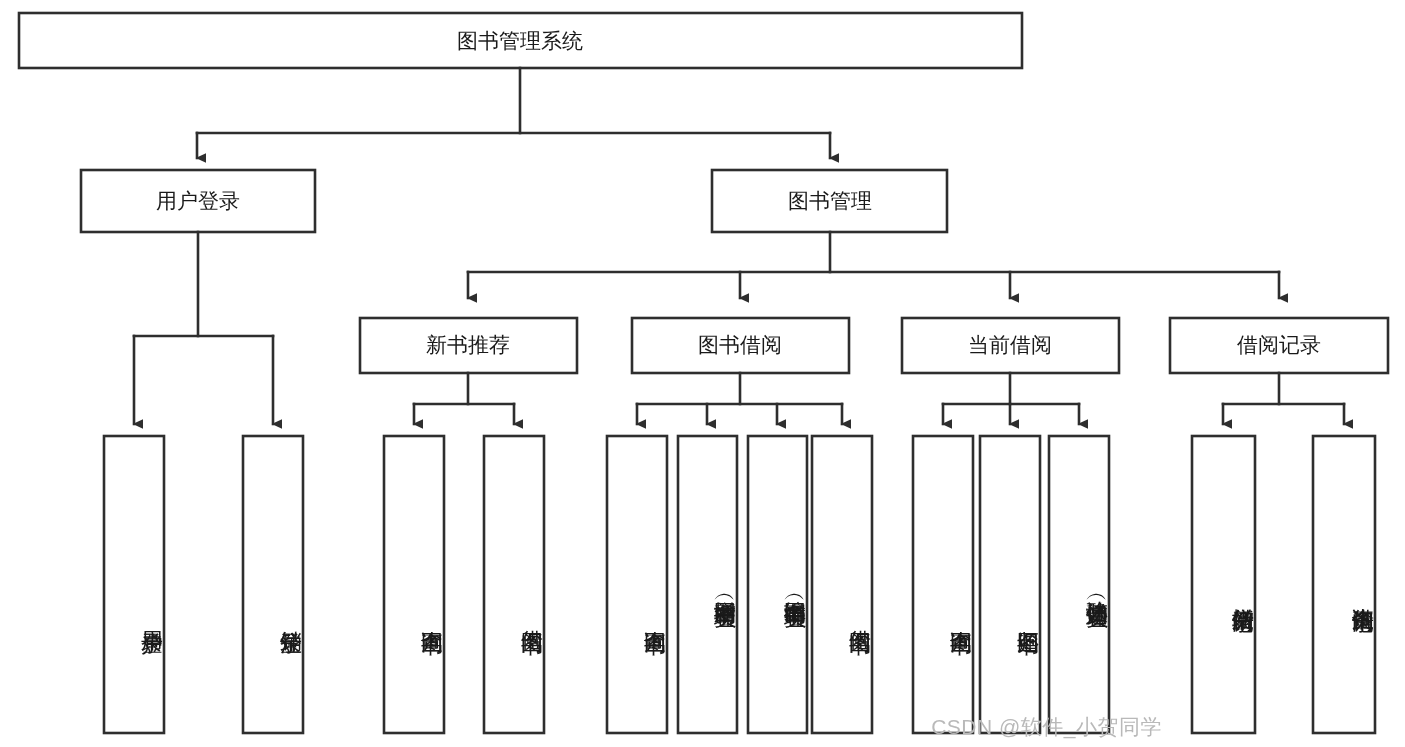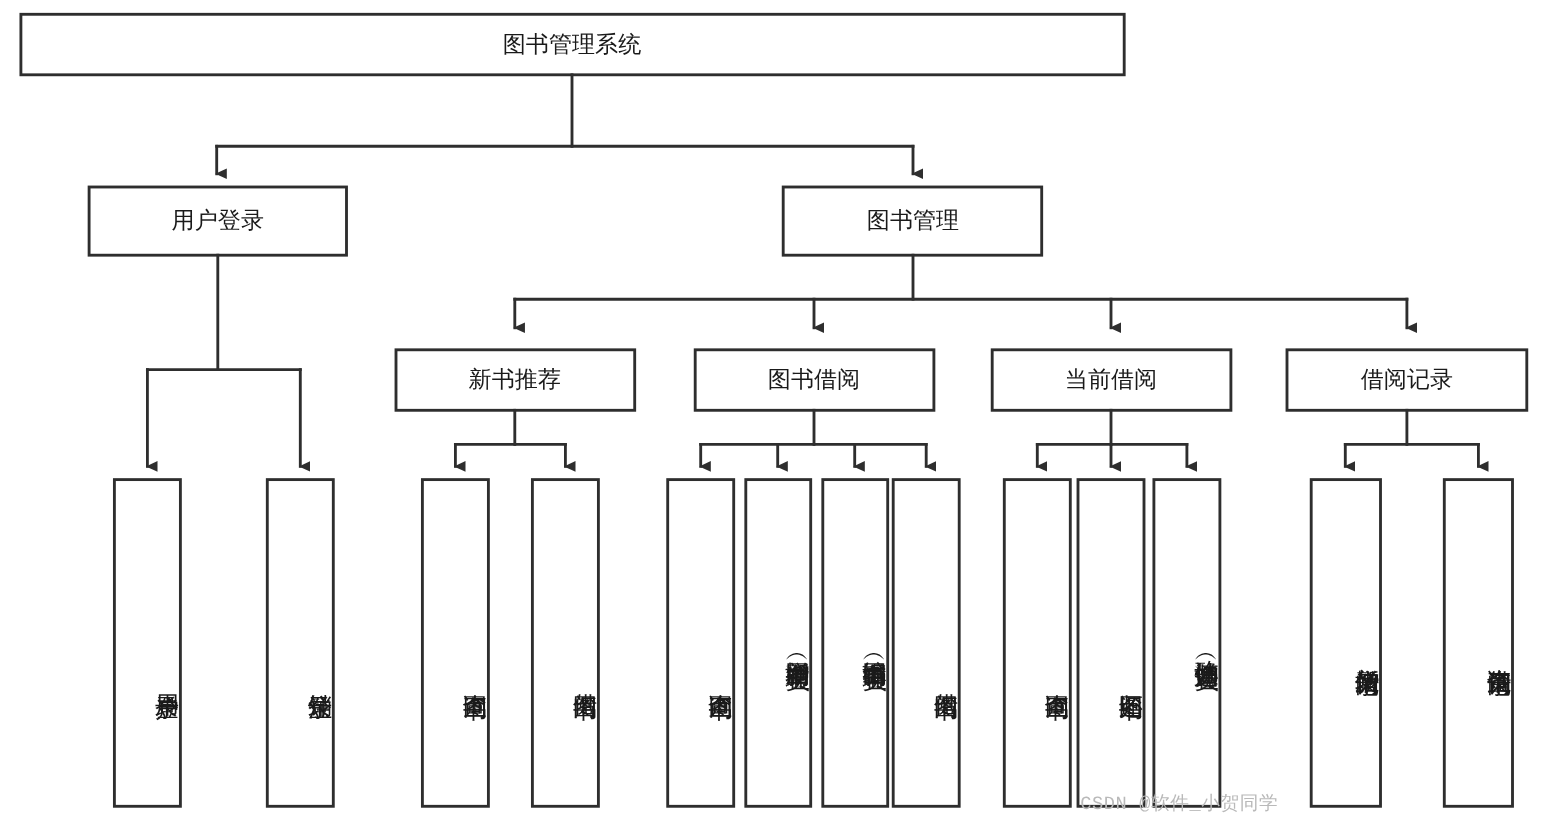--- a/index.html
+++ b/index.html
@@ -61,22 +61,22 @@
     display: flex;
     align-items: flex-start;
     justify-content: center;
     white-space: nowrap;
     pointer-events: none;
   }
   .watermark {
     position: absolute;
     right: 12px;
     bottom: 6px;
-    font-family: Liberation Mono, monospace;
-    font-size: 17px;
+    font-family: Liberation Sans, sans-serif;
+    font-size: 21px;
     color: #b9b9b9;
     letter-spacing: 0.5px;
     white-space: nowrap;
   }
 </style>
 </head>
 <body>
 
 <div id="diagram-root">
 

